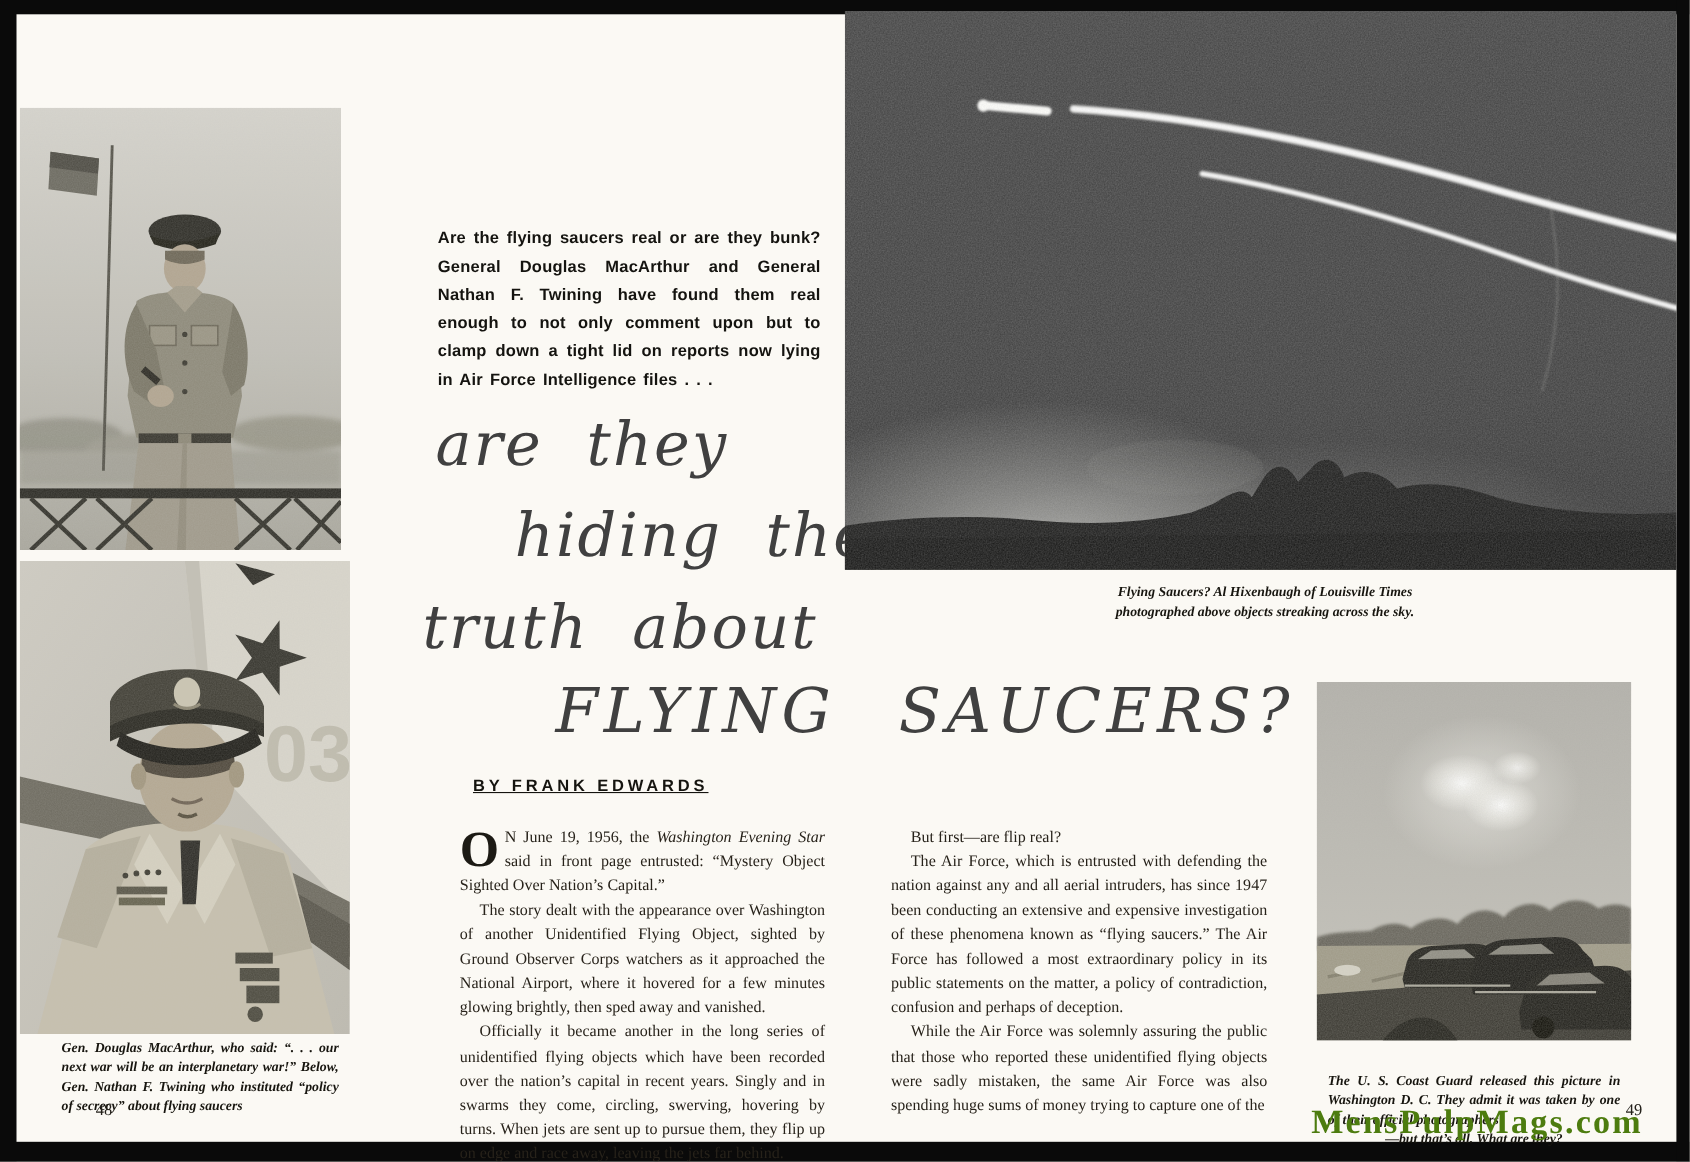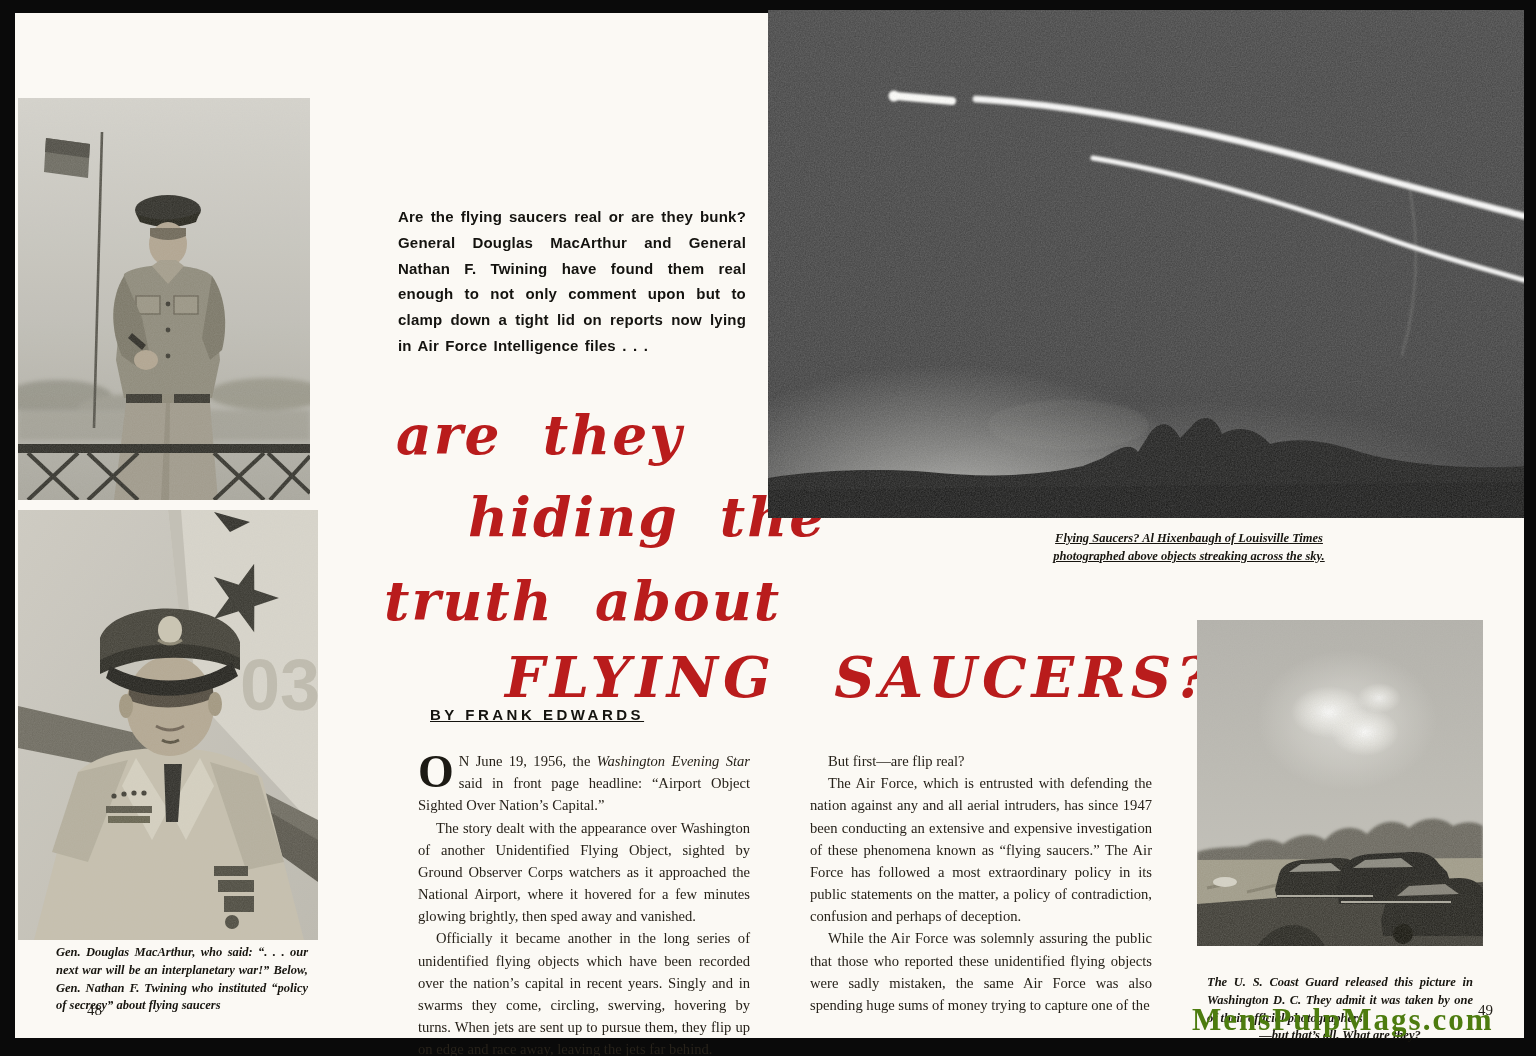--- a/index.html
+++ b/index.html
@@ -3,22 +3,22 @@
 <meta charset="utf-8">
 <style>
   html,body{margin:0;padding:0;background:#000;}
   #stage{position:relative;width:1536px;height:1056px;background:#fbf9f4;overflow:hidden;
          font-family:"Liberation Serif",serif;}
   .abs{position:absolute;}
   .bar{background:#0a0a0a;}
   
   .intro{font-family:"Liberation Sans",sans-serif;font-weight:bold;font-size:15px;
          line-height:1.72;text-align:justify;color:#14130f;letter-spacing:.2px;word-spacing:2px;}
-  .headline{font-family:"DejaVu Serif",serif;font-style:italic;font-weight:bold;
-            color:#b91c1c;white-space:nowrap;margin-top:30px;}
+  .headline{font-family:"DejaVu Serif",serif;font-style:italic;font-weight:normal;
+            color:#404040;white-space:nowrap;}
   .hl-lc{font-size:55px;letter-spacing:2px;word-spacing:20px;}
   .hl-caps{font-size:56px;letter-spacing:5px;word-spacing:34px;}
   .byline{font-family:"Liberation Sans",sans-serif;font-weight:bold;font-size:15px;
           letter-spacing:3.5px;color:#15140f;text-decoration:underline;}
   .bodycol{font-size:14.6px;line-height:1.52;text-align:justify;color:#27221a;}
   .bodycol p{margin:0;text-indent:18px;}
   .bodycol p.pfirst{text-indent:0;}
   .dropcap{float:left;font-weight:bold;font-size:46px;line-height:.8;padding:4px 5px 0 0;color:#1c1a14;}
   .ital{font-style:italic;}
   .cap{font-weight:bold;font-style:italic;font-size:12.5px;line-height:1.42;color:#17150f;
@@ -172,21 +172,21 @@
 
   <div class="abs headline hl-lc" style="left:396px;top:372px;">are they</div>
   <div class="abs headline hl-lc" style="left:468px;top:454px;">hiding the</div>
   <div class="abs headline hl-lc" style="left:384px;top:538px;">truth about</div>
   <div class="abs headline hl-caps" style="left:505px;top:614px;">FLYING  SAUCERS?</div>
 
   <div class="abs byline" style="left:430px;top:706px;">BY FRANK EDWARDS</div>
 
   <div class="abs bodycol" style="left:418px;top:750px;width:332px;">
     <p class="pfirst">
-      <span class="dropcap">O</span><span>N June 19, 1956, the </span><span class="ital">Washington Evening Star</span><span> said in front page headline: “Airport Object Sighted Over Nation’s Capital.”</span>
+      <span class="dropcap">O</span><span>N June 19, 1956, the </span><span class="ital">Washington Evening Star</span><span> said in front page entrusted: “Mystery Object Sighted Over Nation’s Capital.”</span>
     </p>
     <p>The story dealt with the appearance over Washington of another Unidentified Flying Object, sighted by Ground Observer Corps watchers as it approached the National Airport, where it hovered for a few minutes glowing brightly, then sped away and vanished.</p>
     <p>Officially it became another in the long series of unidentified flying objects which have been recorded over the nation’s capital in recent years. Singly and in swarms they come, circling, swerving, hovering by turns. When jets are sent up to pursue them, they flip up on edge and race away, leaving the jets far behind.</p>
   </div>
 
   <svg class="abs photo" style="left:768px;top:10px;" width="756" height="508" viewBox="0 0 756 508">
     <defs>
       <linearGradient id="nsky" x1="0" y1="0" x2="0" y2="1">
         <stop offset="0" stop-color="#454545"></stop>
           <stop offset=".7" stop-color="#404040"></stop>
@@ -217,21 +217,21 @@
       <path d="M325,148 C420,164 520,194 612,226 C668,246 728,262 756,270" stroke="#fdfdfa" stroke-width="5.5" stroke-opacity=".8"></path>
       <path d="M325,148 C420,164 520,194 612,226 C668,246 728,262 756,270" stroke="#ffffff" stroke-width="2.4"></path>
       <path d="M640,170 C652,230 650,290 634,345" stroke="#e8e8e4" stroke-width="2.5" stroke-opacity=".14"></path>
     </g>
 
     <path d="M0,468 C50,460 110,458 160,462 C220,468 270,466 315,456 L335,448 C352,438 362,432 370,442 L380,426 C390,410 402,410 412,428 L422,418 C434,402 448,406 454,424 C472,414 490,420 502,434 C532,426 562,432 592,442 C632,454 700,460 756,456 L756,508 L0,508 Z" fill="#1d1d1c"></path>
     <path d="M0,480 L756,472 L756,508 L0,508 Z" fill="#181817"></path>
     <rect width="756" height="508" filter="url(#g3)" opacity=".9"></rect>
   </svg>
 
-  <div class="abs cap cap-center" style="left:1034px;top:530px;width:310px;text-decoration:underline;">Flying Saucers? Al Hixenbaugh of Louisville Times photographed above objects streaking across the sky.</div>
+  <div class="abs cap cap-center" style="left:995px;top:530px;width:310px;">Flying Saucers? Al Hixenbaugh of Louisville Times photographed above objects streaking across the sky.</div>
 
   <div class="abs bodycol" style="left:810px;top:750px;width:342px;">
     <p>But first—are flip real?</p>
     <p>The Air Force, which is entrusted with defending the nation against any and all aerial intruders, has since 1947 been conducting an extensive and expensive investigation of these phenomena known as “flying saucers.” The Air Force has followed a most extraordinary policy in its public statements on the matter, a policy of contradiction, confusion and perhaps of deception.</p>
     <p>While the Air Force was solemnly assuring the public that those who reported these unidentified flying objects were sadly mistaken, the same Air Force was also spending huge sums of money trying to capture one of the</p>
   </div>
 
   <svg class="abs photo" style="left:1197px;top:620px;" width="286" height="326" viewBox="0 0 286 326">
     <defs>
       <linearGradient id="sky3" x1="0" y1="0" x2="0" y2="1">

